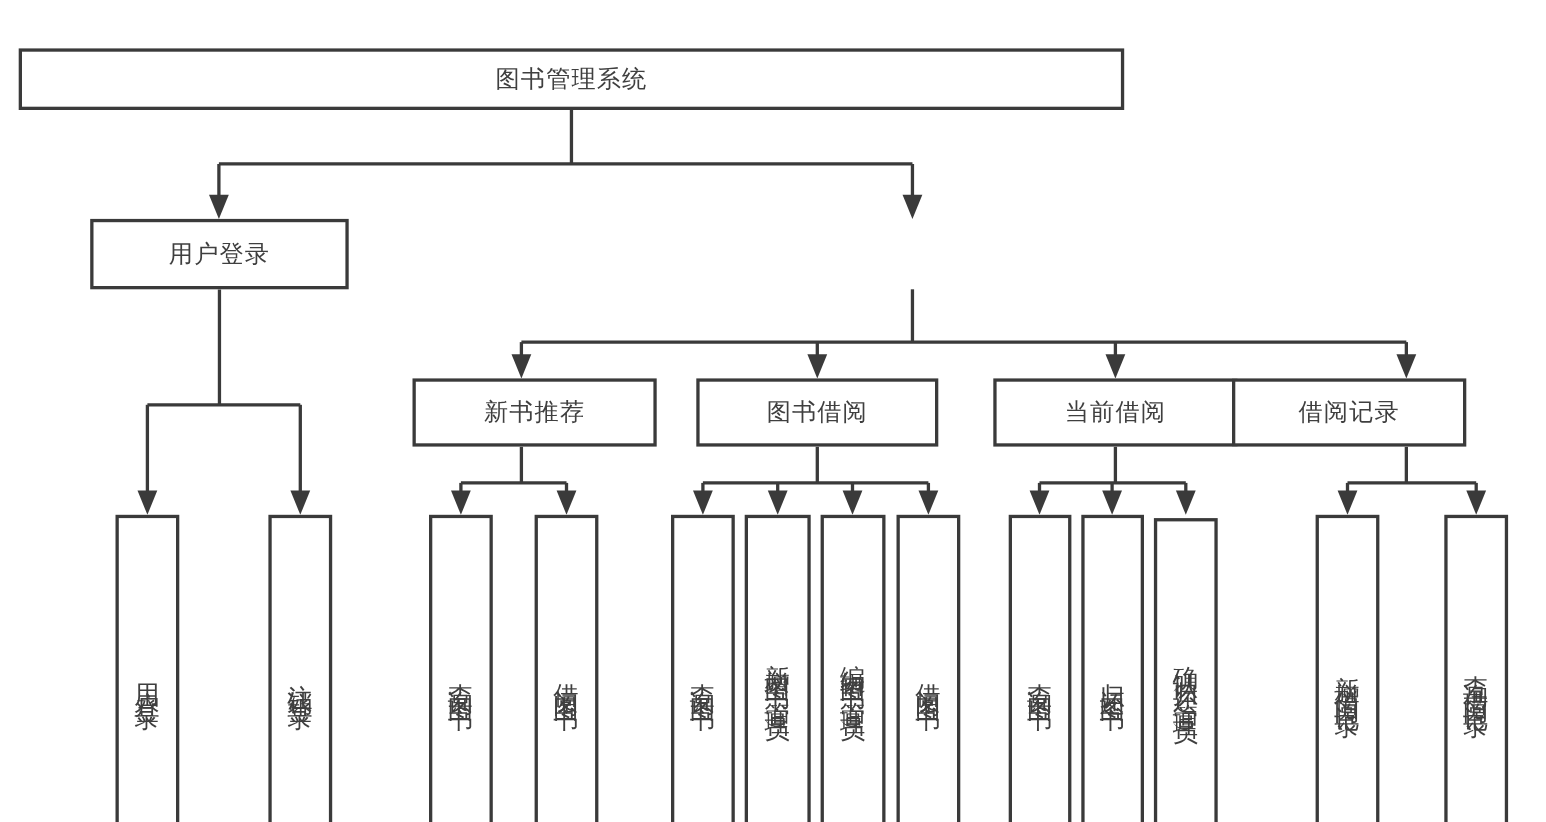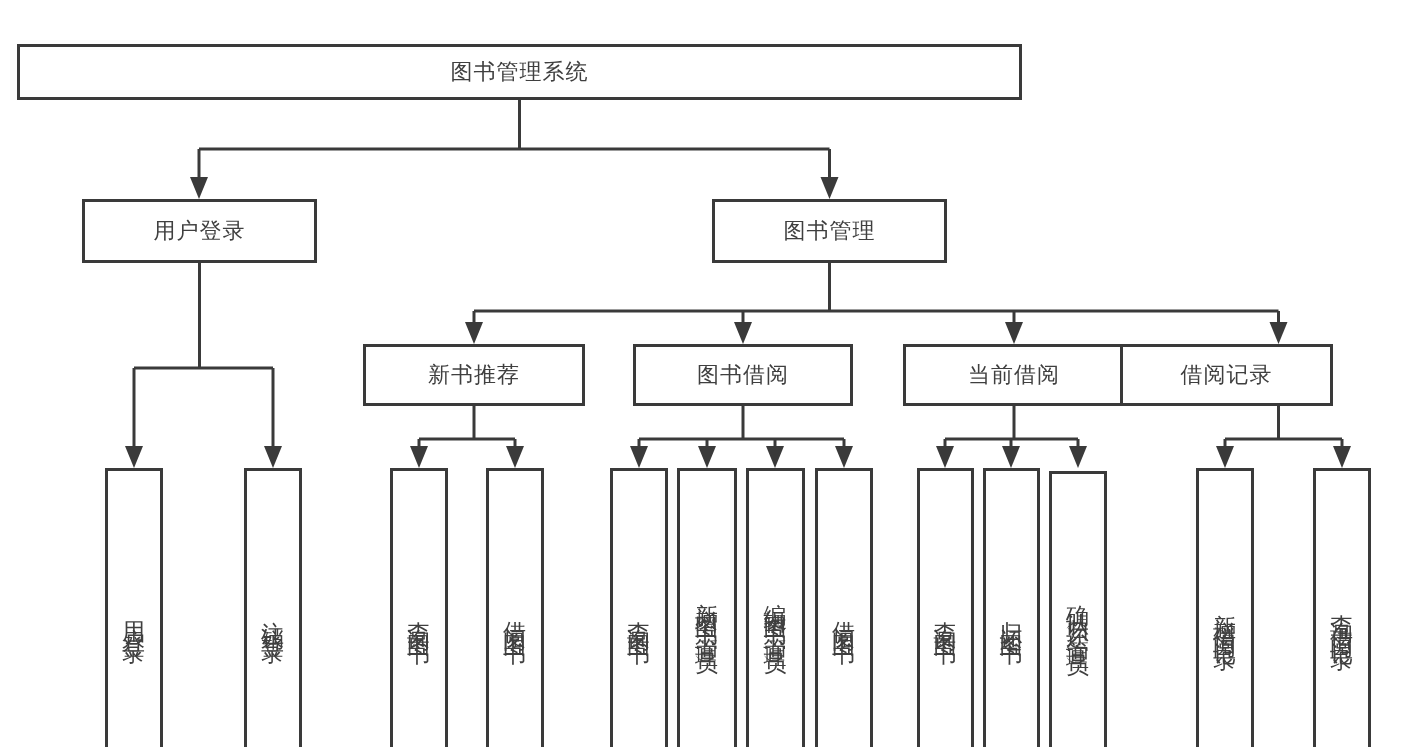--- a/index.html
+++ b/index.html
@@ -116,25 +116,22 @@
     </g>
   </svg>
 
   <div class="box" style="left:17px;top:13px;width:1005px;height:56px;">
     <span>图书管理系统</span>
   </div>
 
   <div class="box" style="left:82px;top:168px;width:235px;height:64px;">
     <span>用户登录</span>
   </div>
-  <div class="box" style="left:712px;top:168px;width:235px;height:64px;">
-    <span>图书管理</span>
-  </div>
 
-  <div class="box" style="left:363px;top:313px;width:222px;height:62px;">
+  <div class="box" style="left:375px;top:313px;width:222px;height:62px;">
     <span>新书推荐</span>
   </div>
   <div class="box" style="left:633px;top:313px;width:220px;height:62px;">
     <span>图书借阅</span>
   </div>
   <div class="box" style="left:903px;top:313px;width:222px;height:62px;">
     <span>当前借阅</span>
   </div>
   <div class="box" style="left:1120px;top:313px;width:213px;height:62px;">
     <span>借阅记录</span>

